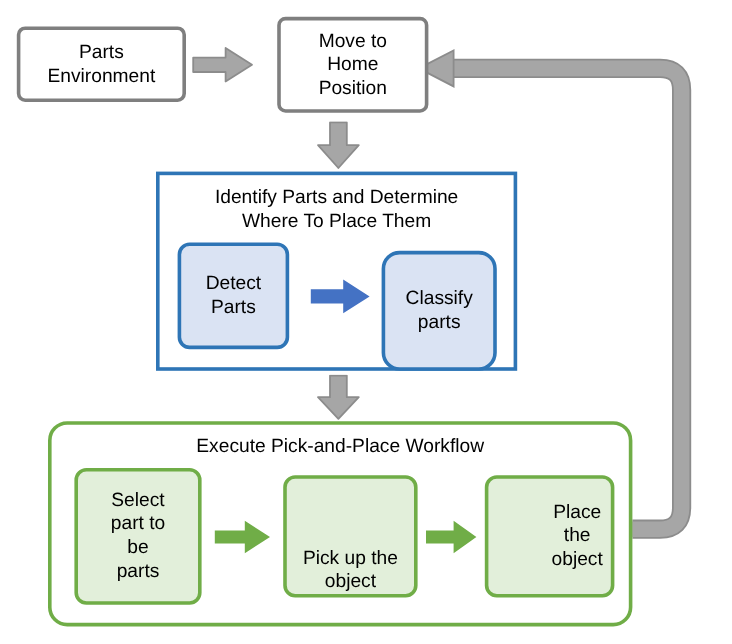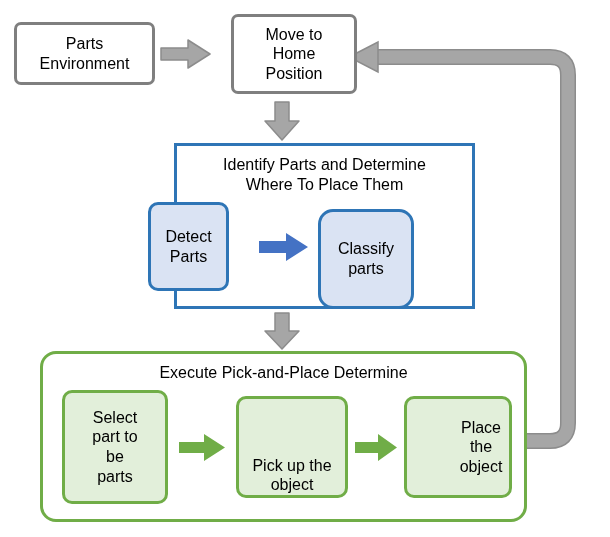--- a/index.html
+++ b/index.html
@@ -12,21 +12,21 @@
   .canvas{position:relative;width:610px;height:537px;background:#ffffff;overflow:hidden;}
   .node{
     position:absolute;display:flex;align-items:center;justify-content:center;
     text-align:center;white-space:pre-line;font-size:16px;line-height:1.22;
     color:var(--text);background:#ffffff;
   }
   .node.gray{border:3px solid var(--gray-border);border-radius:7px;}
   .node.blue{background:var(--blue-fill);border:3px solid var(--blue-border);border-radius:10px;}
   .node.green{background:var(--green-fill);border:3px solid var(--green-border);border-radius:10px;}
   .group{position:absolute;background:#ffffff;}
-  .group.blue{border:3px solid var(--blue-border);border-radius:0;margin-left:44px;}
+  .group.blue{border:3px solid var(--blue-border);border-radius:0;}
   .group.green{border:3px solid var(--green-border);border-radius:16px;}
   .group-title{
     text-align:center;white-space:pre-line;font-size:16px;line-height:1.25;
     padding-top:9px;color:var(--text);
   }
   .arrow{position:absolute;}
   .loop-layer{position:absolute;left:0;top:0;pointer-events:none;}
 </style>
 </head>
 <body>
@@ -56,40 +56,40 @@
 
   <svg class="arrow" style="left:264px;top:101px;" width="36" height="40" viewBox="0 0 36 40">
     <polygon points="11,1 25,1 25,20 35,20 18,39 1,20 11,20" style="fill:var(--gray-arrow);stroke:var(--gray-edge)" stroke-width="1.5" stroke-linejoin="round"></polygon>
   </svg>
 
   <div class="group blue" style="left:130px;top:143px;width:301px;height:166px;">
     <div class="group-title">Identify Parts and Determine
 Where To Place Them</div>
   </div>
 
-  <div class="node blue" style="left:148px;top:202px;width:81px;height:89px;">
+  <div class="node blue" style="left:148px;top:202px;width:93px;height:89px;">
     <span>Detect
 Parts</span>
   </div>
 
   <svg class="arrow" style="left:258px;top:232px;" width="52" height="30" viewBox="0 0 52 30">
     <polygon points="1,9 28,9 28,1 50,15 28,29 28,21 1,21" style="fill:var(--blue-arrow)" stroke-linejoin="round"></polygon>
   </svg>
 
   <div class="node blue" style="left:318px;top:209px;width:96px;height:100px;border-radius:15px;">
     <span>Classify
 parts</span>
   </div>
 
   <svg class="arrow" style="left:264px;top:312px;" width="36" height="38" viewBox="0 0 36 38">
     <polygon points="11,1 25,1 25,19 35,19 18,37 1,19 11,19" style="fill:var(--gray-arrow);stroke:var(--gray-edge)" stroke-width="1.5" stroke-linejoin="round"></polygon>
   </svg>
 
   <div class="group green" style="left:40px;top:351px;width:487px;height:171px;">
-    <div class="group-title">Execute Pick-and-Place Determine</div>
+    <div class="group-title">Execute Pick-and-Place Workflow</div>
   </div>
 
   <div class="node green" style="left:62px;top:390px;width:106px;height:114px;">
     <span>Select
 part to
 be
 parts</span>
   </div>
 
   <svg class="arrow" style="left:178px;top:433px;" width="48" height="29" viewBox="0 0 48 29">

